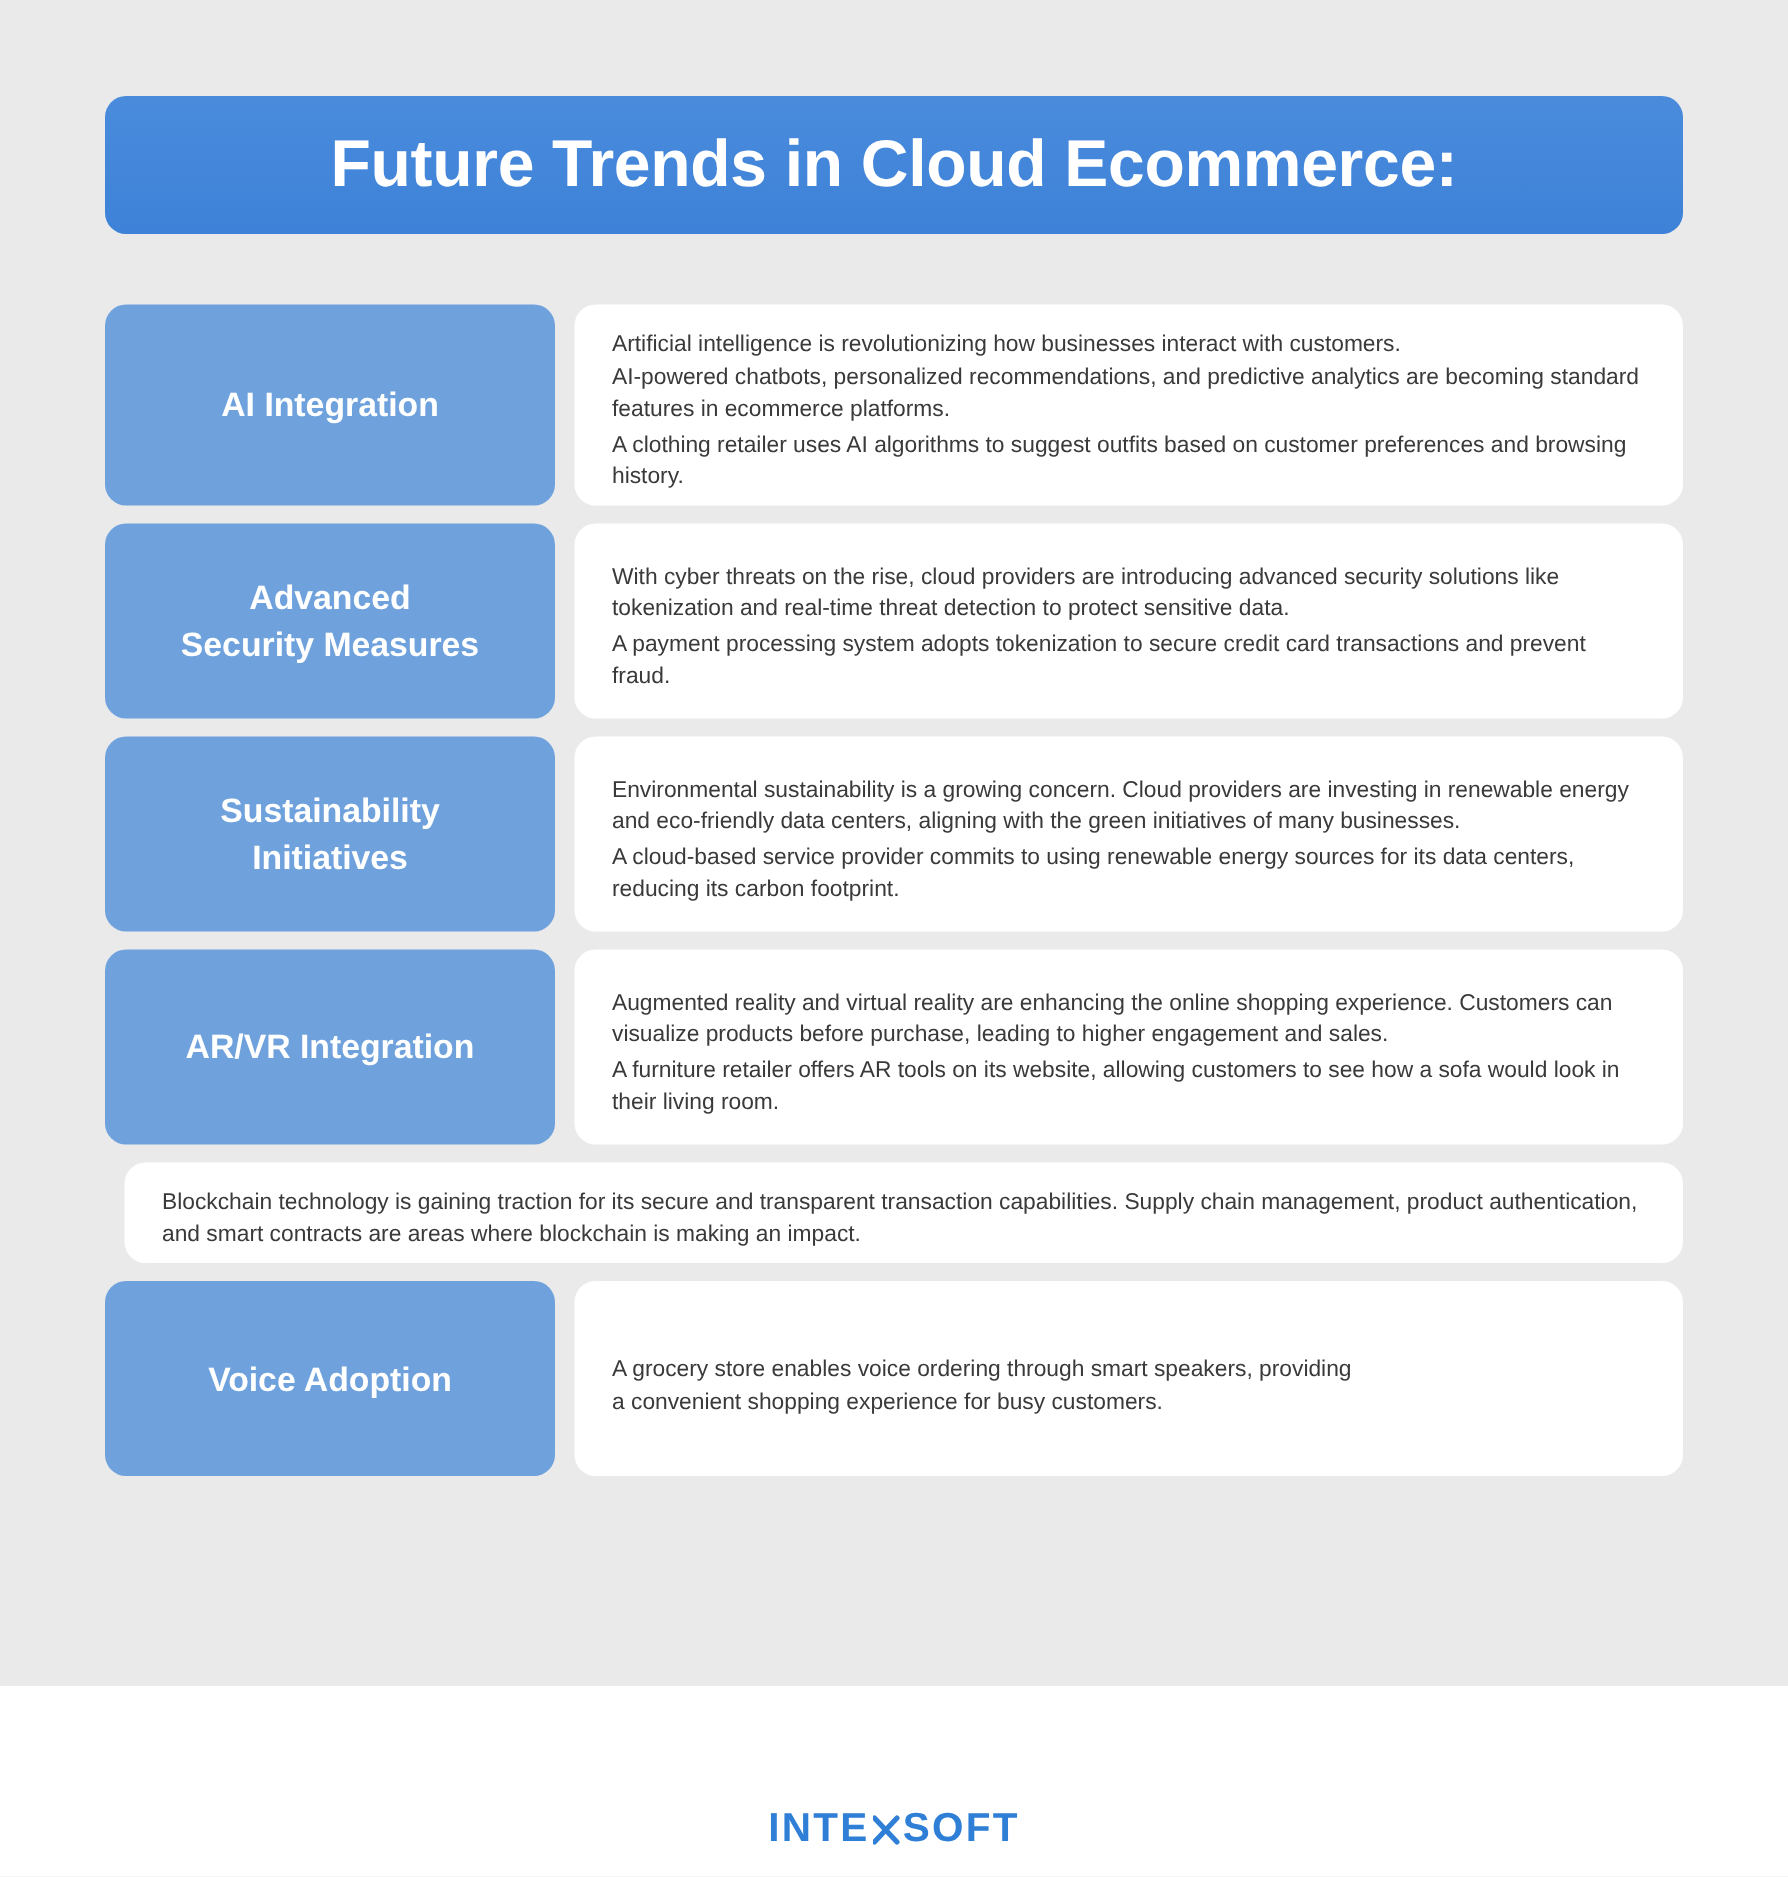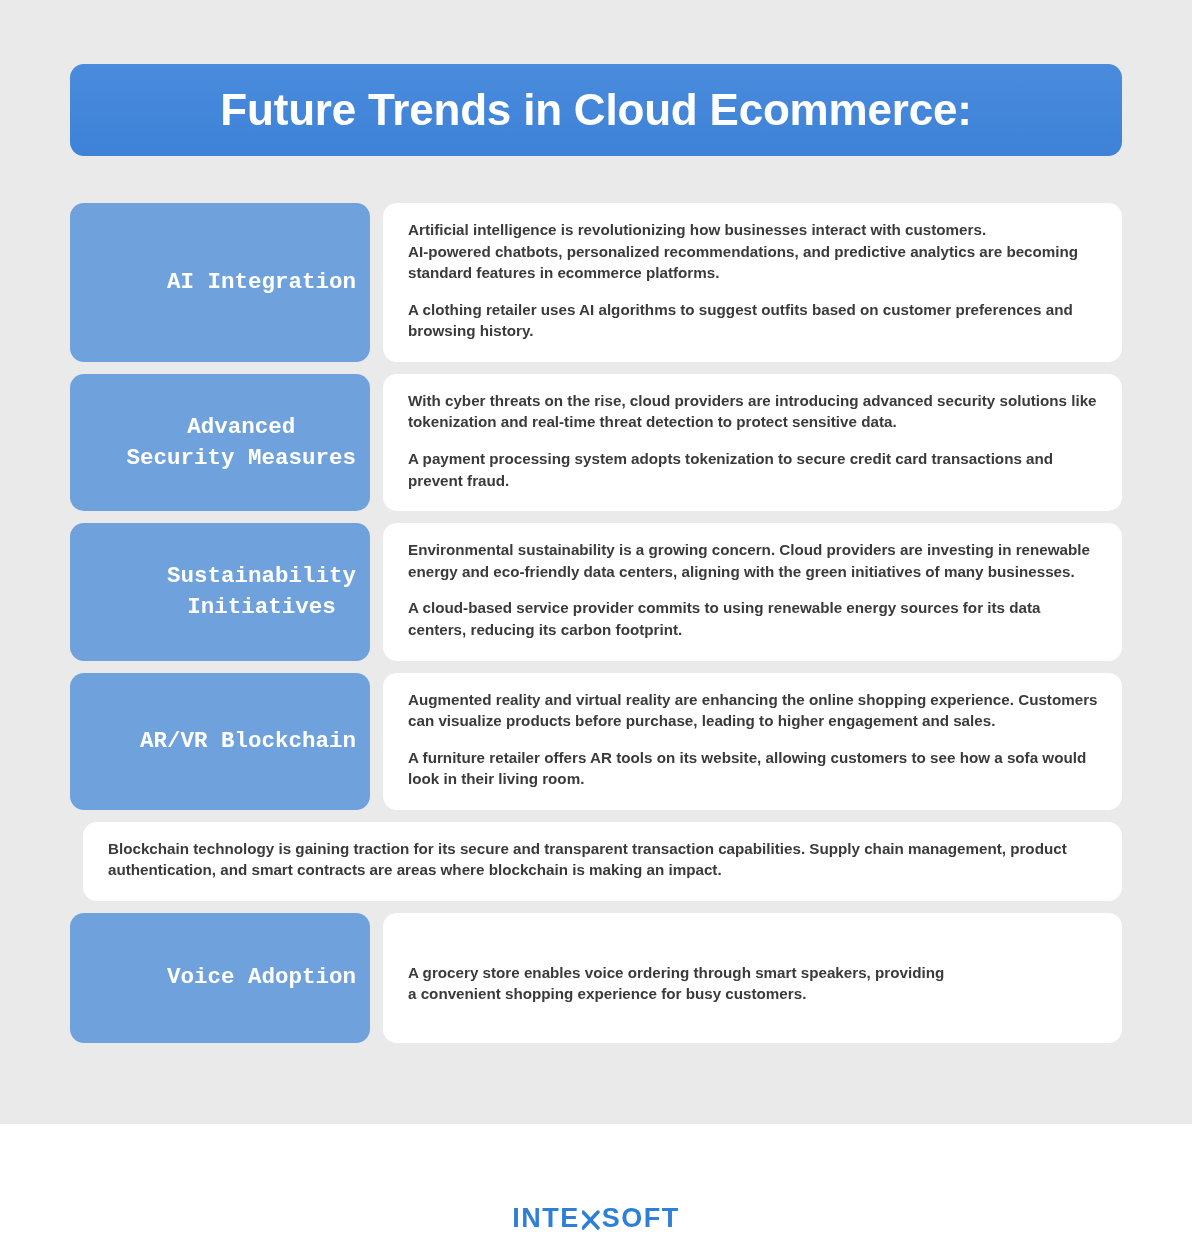--- a/index.html
+++ b/index.html
@@ -58,58 +58,56 @@
     align-items: stretch;
     margin-bottom: 12px;
   }
   .row-label {
     width: 300px;
     min-height: 130px;
     background: #6fa2dd;
     border-radius: 14px;
     display: flex;
     align-items: center;
-    justify-content: flex-end;
+    justify-content: center;
     flex: 0 0 300px;
     box-sizing: border-box;
     padding: 10px 14px;
-    font-family: Liberation Mono, monospace;
   }
   .row-label-text {
     color: #ffffff;
     font-size: 22.5px;
     font-weight: bold;
     text-align: center;
     line-height: 1.38;
     white-space: pre-line;
   }
   .row-content {
     flex: 1 1 auto;
     margin-left: 13px;
     background: #ffffff;
     border-radius: 14px;
     box-sizing: border-box;
-    padding: 16px 22px 20px 25px;
+    padding: 16px 22px 8px 25px;
     display: flex;
     flex-direction: column;
     justify-content: center;
-    font-weight: bold;
   }
   .row-desc {
     color: #3a3a3a;
     font-size: 15.2px;
     line-height: 1.42;
     white-space: pre-line;
   }
   .row-example {
     color: #3a3a3a;
     font-size: 15.2px;
     line-height: 1.42;
     white-space: pre-line;
-    margin-top: 15px;
+    margin-top: 2px;
   }
   .footer {
     position: absolute;
     left: 0;
     top: 1124px;
     width: 1192px;
     height: 110px;
     background: #ffffff;
     display: flex;
     align-items: flex-end;
@@ -177,21 +175,21 @@
 Initiatives</div>
         </div>
         <div class="row-content">
           <div class="row-desc">Environmental sustainability is a growing concern. Cloud providers are investing in renewable energy and eco-friendly data centers, aligning with the green initiatives of many businesses.</div>
           <div class="row-example">A cloud-based service provider commits to using renewable energy sources for its data centers, reducing its carbon footprint.</div>
         </div>
       </div>
 
       <div class="row">
         <div class="row-label">
-          <div class="row-label-text">AR/VR Blockchain</div>
+          <div class="row-label-text">AR/VR Integration</div>
         </div>
         <div class="row-content">
           <div class="row-desc">Augmented reality and virtual reality are enhancing the online shopping experience. Customers can visualize products before purchase, leading to higher engagement and sales.</div>
           <div class="row-example">A furniture retailer offers AR tools on its website, allowing customers to see how a sofa would look in their living room.</div>
         </div>
       </div>
 
       <div class="row">
         <div class="row-content">
           <div class="row-desc">Blockchain technology is gaining traction for its secure and transparent transaction capabilities. Supply chain management, product authentication, and smart contracts are areas where blockchain is making an impact.</div>

